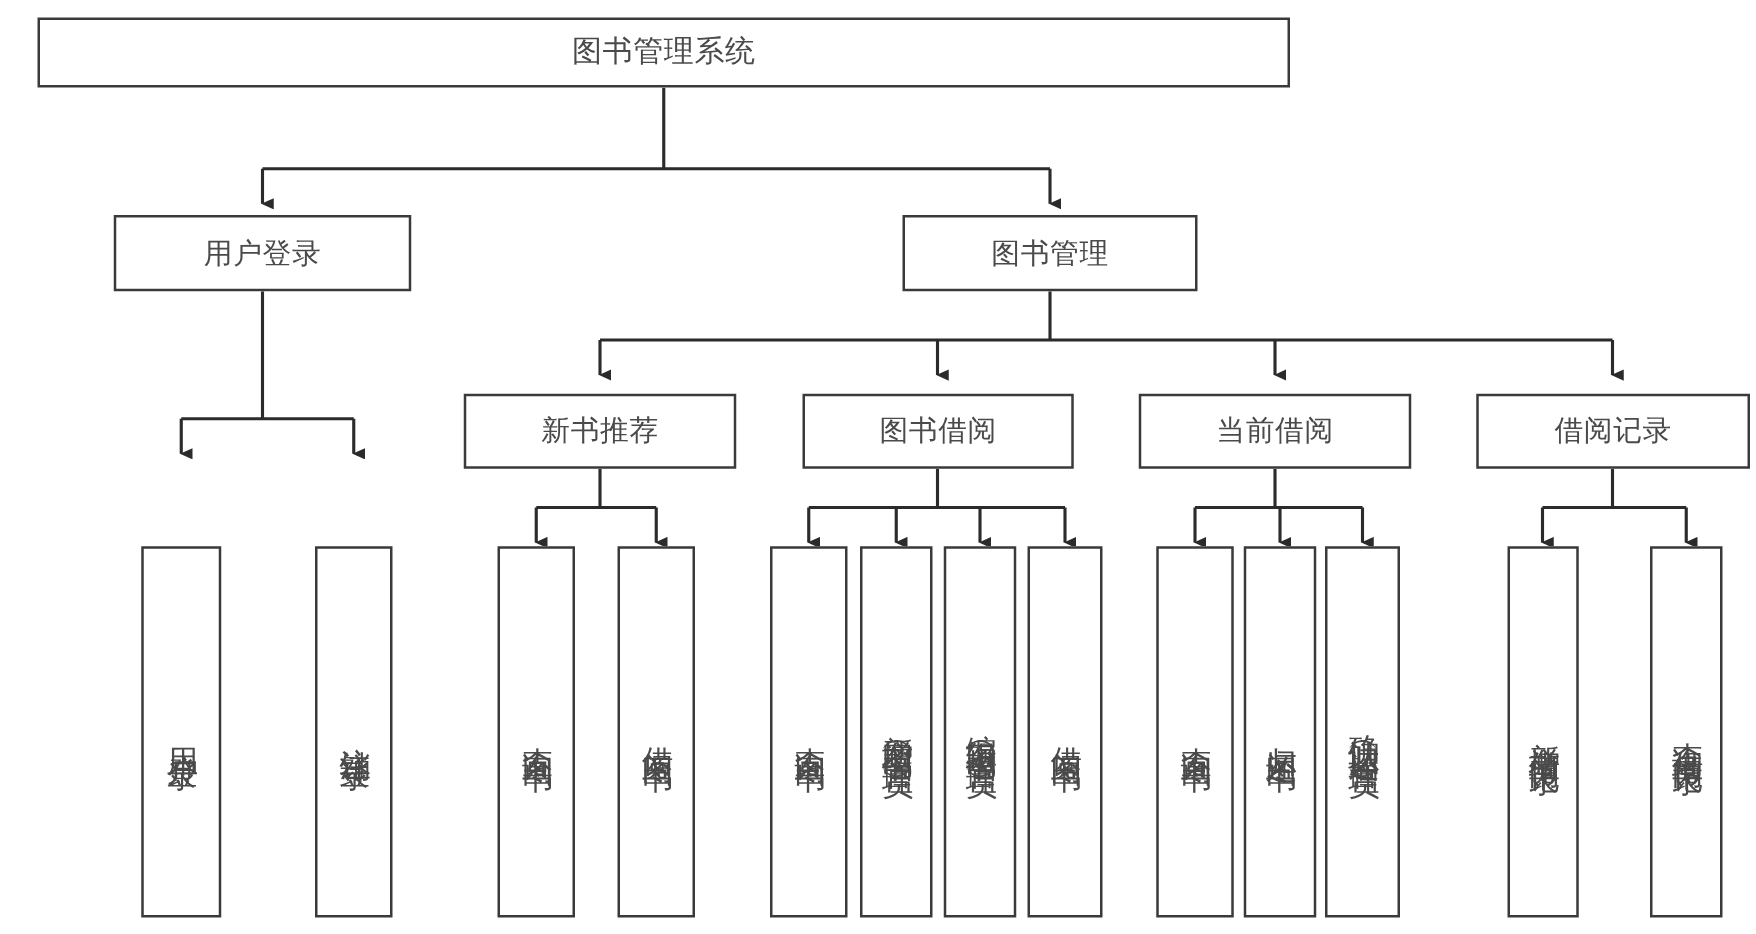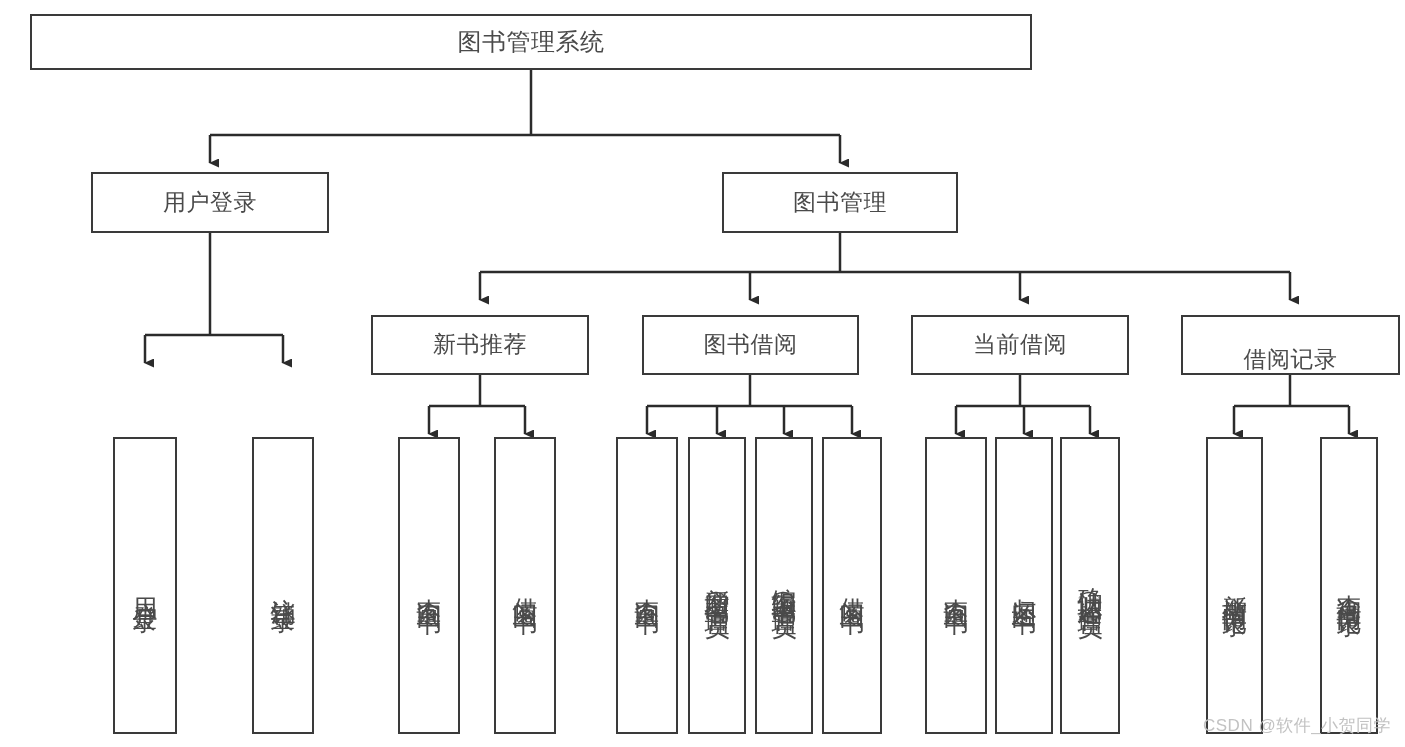--- a/index.html
+++ b/index.html
@@ -135,21 +135,21 @@
 
   <div class="node horizontal" style="left: 361px; top: 315px; width: 218px; height: 60px;">
     <span class="node-label">新书推荐</span>
   </div>
   <div class="node horizontal" style="left: 901px; top: 315px; width: 218px; height: 60px;">
     <span class="node-label">当前借阅</span>
   </div>
   <div class="node horizontal" style="left: 632px; top: 315px; width: 217px; height: 60px;">
     <span class="node-label">图书借阅</span>
   </div>
-  <div class="node horizontal" style="left: 1171px; top: 315px; width: 219px; height: 60px; align-items: flex-end;">
+  <div class="node horizontal" style="left: 1171px; top: 315px; width: 219px; height: 60px;">
     <span class="node-label">借阅记录</span>
   </div>
 
   <div id="leaf-container">
       <div class="node vertical" style="left: 103px; top: 437px; width: 64px; height: 297px;">
         <span class="node-label">用户登录</span>
       </div>
       <div class="node vertical" style="left: 242px; top: 437px; width: 62px; height: 297px;">
         <span class="node-label">注销登录</span>
       </div>
@@ -181,15 +181,14 @@
         <span class="node-label">确认归还（管理员）</span>
       </div>
       <div class="node vertical" style="left: 1196px; top: 437px; width: 57px; height: 297px;">
         <span class="node-label">新增借阅记录</span>
       </div>
       <div class="node vertical" style="left: 1310px; top: 437px; width: 58px; height: 297px;">
         <span class="node-label">查询借阅记录</span>
       </div>
     </div>
 
-  <div class="watermark" style="left:1193px; top:714px;">CSDN @软件_小贺同学</div>
 
 </div>
 
 </body></html>

